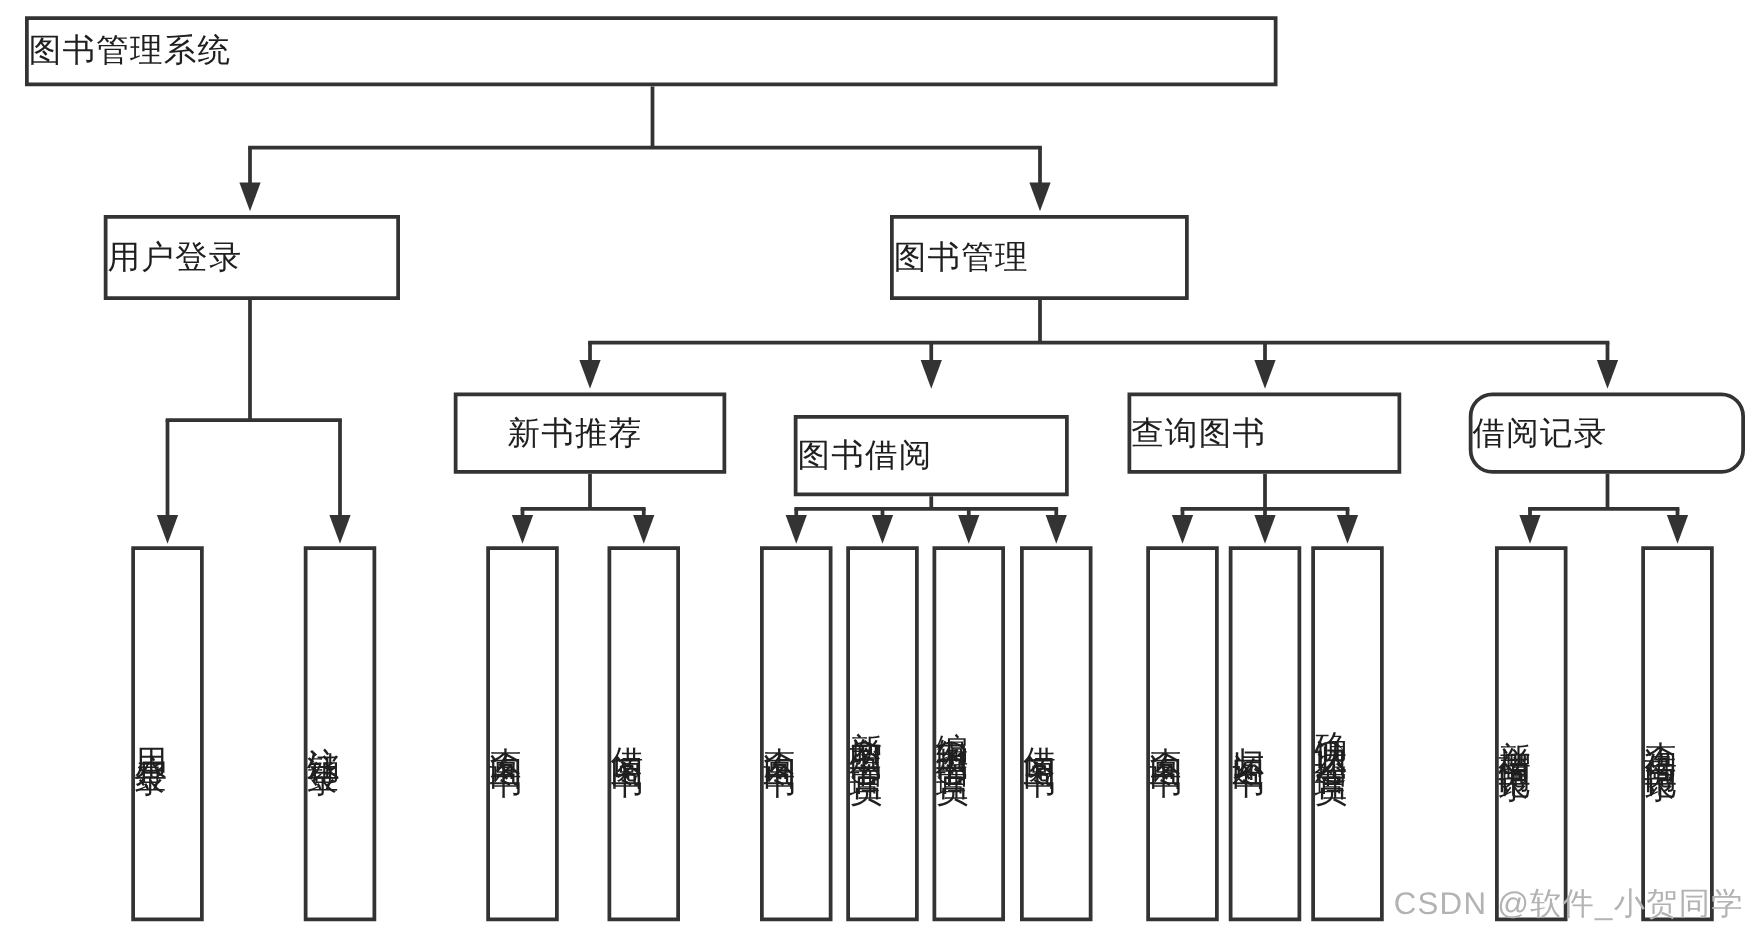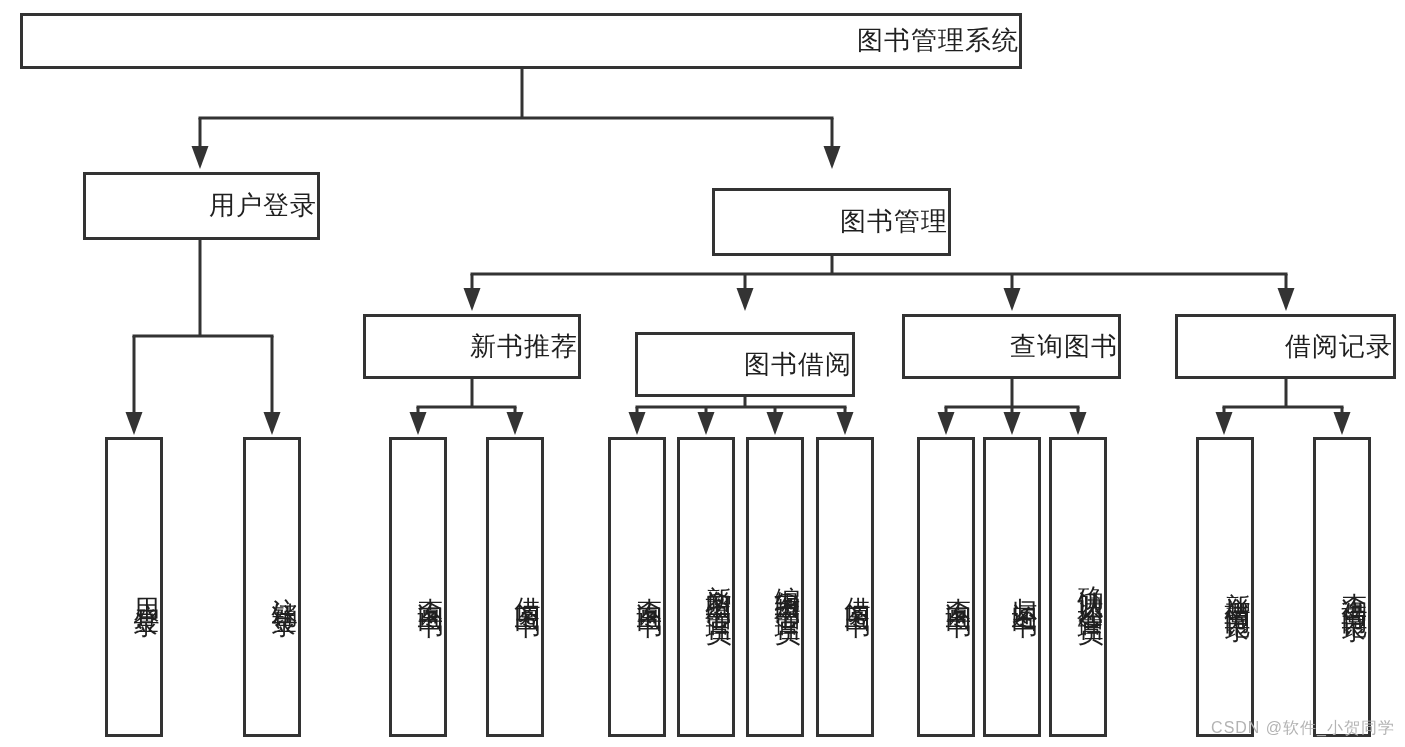--- a/index.html
+++ b/index.html
@@ -12,21 +12,21 @@
     font-family: "Liberation Sans", sans-serif;
   }
   svg.connectors { position: absolute; left: 0; top: 0; }
   .node {
     position: absolute;
     box-sizing: border-box;
     background: #ffffff;
     border: 3px solid #333333;
     display: flex;
     align-items: center;
-    justify-content: flex-end;
+    justify-content: flex-start;
     text-align: center;
     color: #1f1f1f;
   }
   .node .lbl {
     font-size: 26px;
     letter-spacing: 1px;
     white-space: nowrap;
     line-height: 1.2;
   }
   .leaf .lbl {
@@ -34,21 +34,21 @@
     text-orientation: mixed;
     font-size: 26px;
     letter-spacing: 5px;
     line-height: 1;
     white-space: nowrap;
   }
   .watermark {
     position: absolute;
     right: 10px;
     bottom: 8px;
-    font-size: 16px;
+    font-size: 25px;
     color: #b3b3b3;
     letter-spacing: 1px;
     white-space: nowrap;
   }
 </style>
 </head>
 <body>
 
 <div class="canvas">
 
@@ -118,34 +118,34 @@
     </g>
   </svg>
 
   <div class="node" style="left:20px; top:13px; width:1002px; height:56px;">
     <span class="lbl">图书管理系统</span>
   </div>
 
   <div class="node" style="left:83px; top:172px; width:237px; height:68px;">
     <span class="lbl">用户登录</span>
   </div>
-  <div class="node" style="left:712px; top:172px; width:239px; height:68px;margin-top:16px;">
+  <div class="node" style="left:712px; top:172px; width:239px; height:68px;">
     <span class="lbl">图书管理</span>
   </div>
 
   <div class="node" style="left:363px; top:314px; width:218px; height:65px;padding-left:40px;">
     <span class="lbl">新书推荐</span>
   </div>
   <div class="node" style="left:635px; top:332px; width:220px; height:65px;">
     <span class="lbl">图书借阅</span>
   </div>
   <div class="node" style="left:902px; top:314px; width:219px; height:65px;">
     <span class="lbl">查询图书</span>
   </div>
-  <div class="node" style="left:1175px; top:314px; width:221px; height:65px;">
+  <div class="node" style="left:1175px; top:314px; width:221px; height:65px;border-radius:19px;">
     <span class="lbl">借阅记录</span>
   </div>
 
   <div class="node leaf" style="left:105px; top:437px; width:58px; height:300px;">
     <span class="lbl">用户登录</span>
   </div>
   <div class="node leaf" style="left:243px; top:437px; width:58px; height:300px;">
     <span class="lbl">注销登录</span>
   </div>
 

